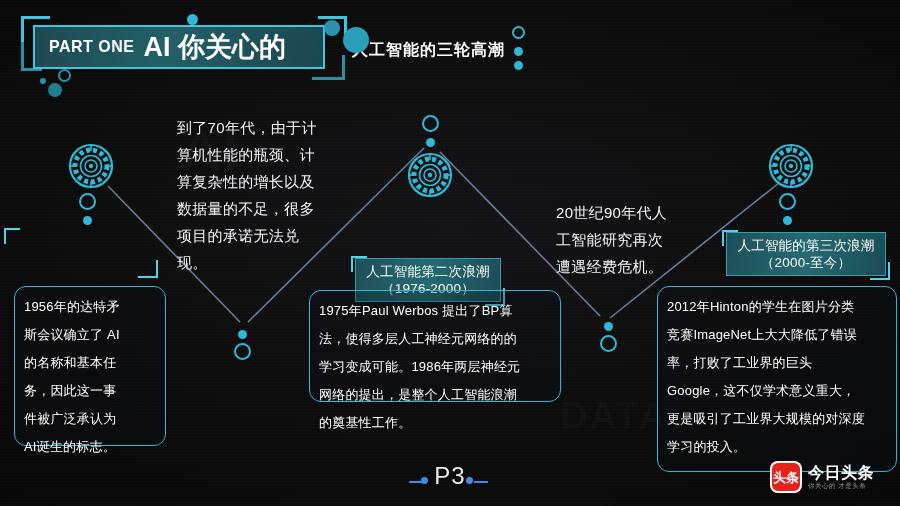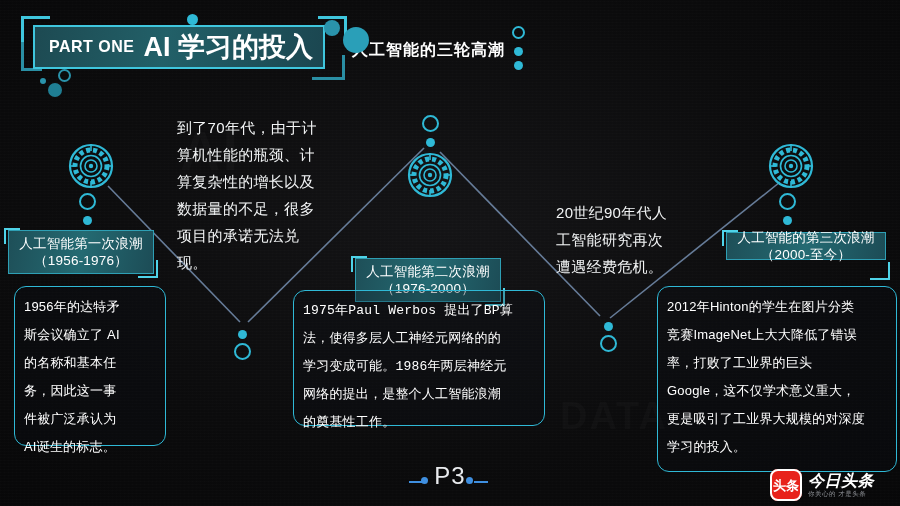--- a/index.html
+++ b/index.html
@@ -92,29 +92,29 @@
   }
 
   
   #pagenum{
     position:absolute;left:0;top:462px;width:900px;text-align:center;
     color:#e9ebee;font-size:24px;letter-spacing:1px;
   }
   .pdash{position:absolute;top:481px;height:2px;background:#3f8fe0;}
   .pdot{position:absolute;top:477px;width:7px;height:7px;border-radius:50%;background:#3f8fe0;}
 
-  #logo{position:absolute;left:770px;top:461px;display:flex;align-items:center;gap:6px;margin-top:8px;}
+  #logo{position:absolute;left:770px;top:461px;display:flex;align-items:center;gap:6px;}
   #logo .mark{
     width:32px;height:32px;border-radius:8px;background:#e8221b;
     display:flex;align-items:center;justify-content:center;
     color:#fff;font-size:13px;font-weight:700;line-height:1;
     box-shadow:inset 0 0 0 2px #fff;
   }
   #logo .txt{display:flex;flex-direction:column;justify-content:center;}
-  #logo .t1{color:#ffffff;font-size:16px;font-weight:700;line-height:17px;letter-spacing:.5px;font-style:italic;}
+  #logo .t1{color:#ffffff;font-size:16px;font-weight:700;line-height:17px;letter-spacing:.5px;}
   #logo .t2{color:#8d9095;font-size:6.5px;line-height:9px;letter-spacing:.5px;}
 </style>
 </head>
 <body>
 
 <div id="stage">
   <div class="noise"></div>
 
   <div class="ghost" style="left:180px;top:118px;">AI</div>
   <div class="ghost" style="left:560px;top:395px;font-size:38px;">DATA</div>
@@ -129,21 +129,21 @@
   </svg>
 
   <div id="header">
     <div class="brk brk-tl"></div>
     <div class="brk brk-bl"></div>
     <div class="brk brk-tr"></div>
     <div class="brk brk-br"></div>
 
     <div class="hdr-badge">
       <span class="hdr-part">PART ONE</span>
-      <span class="hdr-main">AI 学习的投入</span>
+      <span class="hdr-main">AI 你关心的</span>
     </div>
 
     <div class="hdr-sub">人工智能的三轮高潮</div>
 
     <div class="dot" style="left:187px;top:14px;width:11px;height:11px;background:#2fb9d6;"></div>
     <div class="dot" style="left:324px;top:20px;width:16px;height:16px;background:#2a93ab;"></div>
     <div class="dot" style="left:343px;top:27px;width:26px;height:26px;background:#2a9fb8;"></div>
     <div class="ring" style="left:58px;top:69px;width:13px;height:13px;border:2px solid #2a93ab;"></div>
     <div class="dot" style="left:40px;top:78px;width:6px;height:6px;background:#2a93ab;"></div>
     <div class="dot" style="left:48px;top:83px;width:14px;height:14px;background:#1f7e93;"></div>
@@ -221,50 +221,46 @@
 算复杂性的增长以及
 数据量的不足，很多
 项目的承诺无法兑
 现。</div>
 
   <div class="para" style="left:556px;top:199px;width:130px;">20世纪90年代人
 工智能研究再次
 遭遇经费危机。</div>
 
   <div class="wavebox" style="left:4px;top:228px;width:152px;height:48px;">
-    <div class="fill" style="width:146px;height:44px;left:4px;top:2px;">
-      <div class="l1">人工智能第一次浪潮</div>
-      <div class="l2">（1956-1976）</div>
-    </div>
     <div class="c-tl" style="left:0px;top:0px;width:14px;height:14px;"></div>
     <div class="c-br" style="left:134px;top:32px;width:18px;height:16px;"></div>
   </div>
   <div class="detail" style="left:14px;top:286px;width:152px;height:160px;">1956年的达特矛
 斯会议确立了 AI
 的名称和基本任
 务，因此这一事
 件被广泛承认为
 AI诞生的标志。</div>
 
   <div class="wavebox" style="left:351px;top:256px;width:152px;height:48px;">
     <div class="fill" style="width:146px;height:44px;left:4px;top:2px;">
       <div class="l1">人工智能第二次浪潮</div>
       <div class="l2">（1976-2000）</div>
     </div>
     <div class="c-tl" style="left:0px;top:0px;width:14px;height:14px;"></div>
     <div class="c-br" style="left:134px;top:32px;width:18px;height:16px;"></div>
   </div>
-  <div class="detail" style="left:293px;top:290px;width:252px;height:136px;font-family:Liberation Mono, monospace;">1975年Paul Werbos 提出了BP算
+  <div class="detail" style="left:309px;top:290px;width:252px;height:112px;">1975年Paul Werbos 提出了BP算
 法，使得多层人工神经元网络的的
 学习变成可能。1986年两层神经元
 网络的提出，是整个人工智能浪潮
 的奠基性工作。</div>
 
   <div class="wavebox" style="left:722px;top:230px;width:166px;height:48px;">
-    <div class="fill" style="width:160px;height:28px;left:4px;top:2px;">
+    <div class="fill" style="width:160px;height:44px;left:4px;top:2px;">
       <div class="l1">人工智能的第三次浪潮</div>
       <div class="l2">（2000-至今）</div>
     </div>
     <div class="c-tl" style="left:0px;top:0px;width:14px;height:14px;"></div>
     <div class="c-br" style="left:148px;top:32px;width:18px;height:16px;"></div>
   </div>
   <div class="detail" style="left:657px;top:286px;width:240px;height:186px;">2012年Hinton的学生在图片分类
 竞赛ImageNet上大大降低了错误
 率，打败了工业界的巨头
 Google，这不仅学术意义重大，

